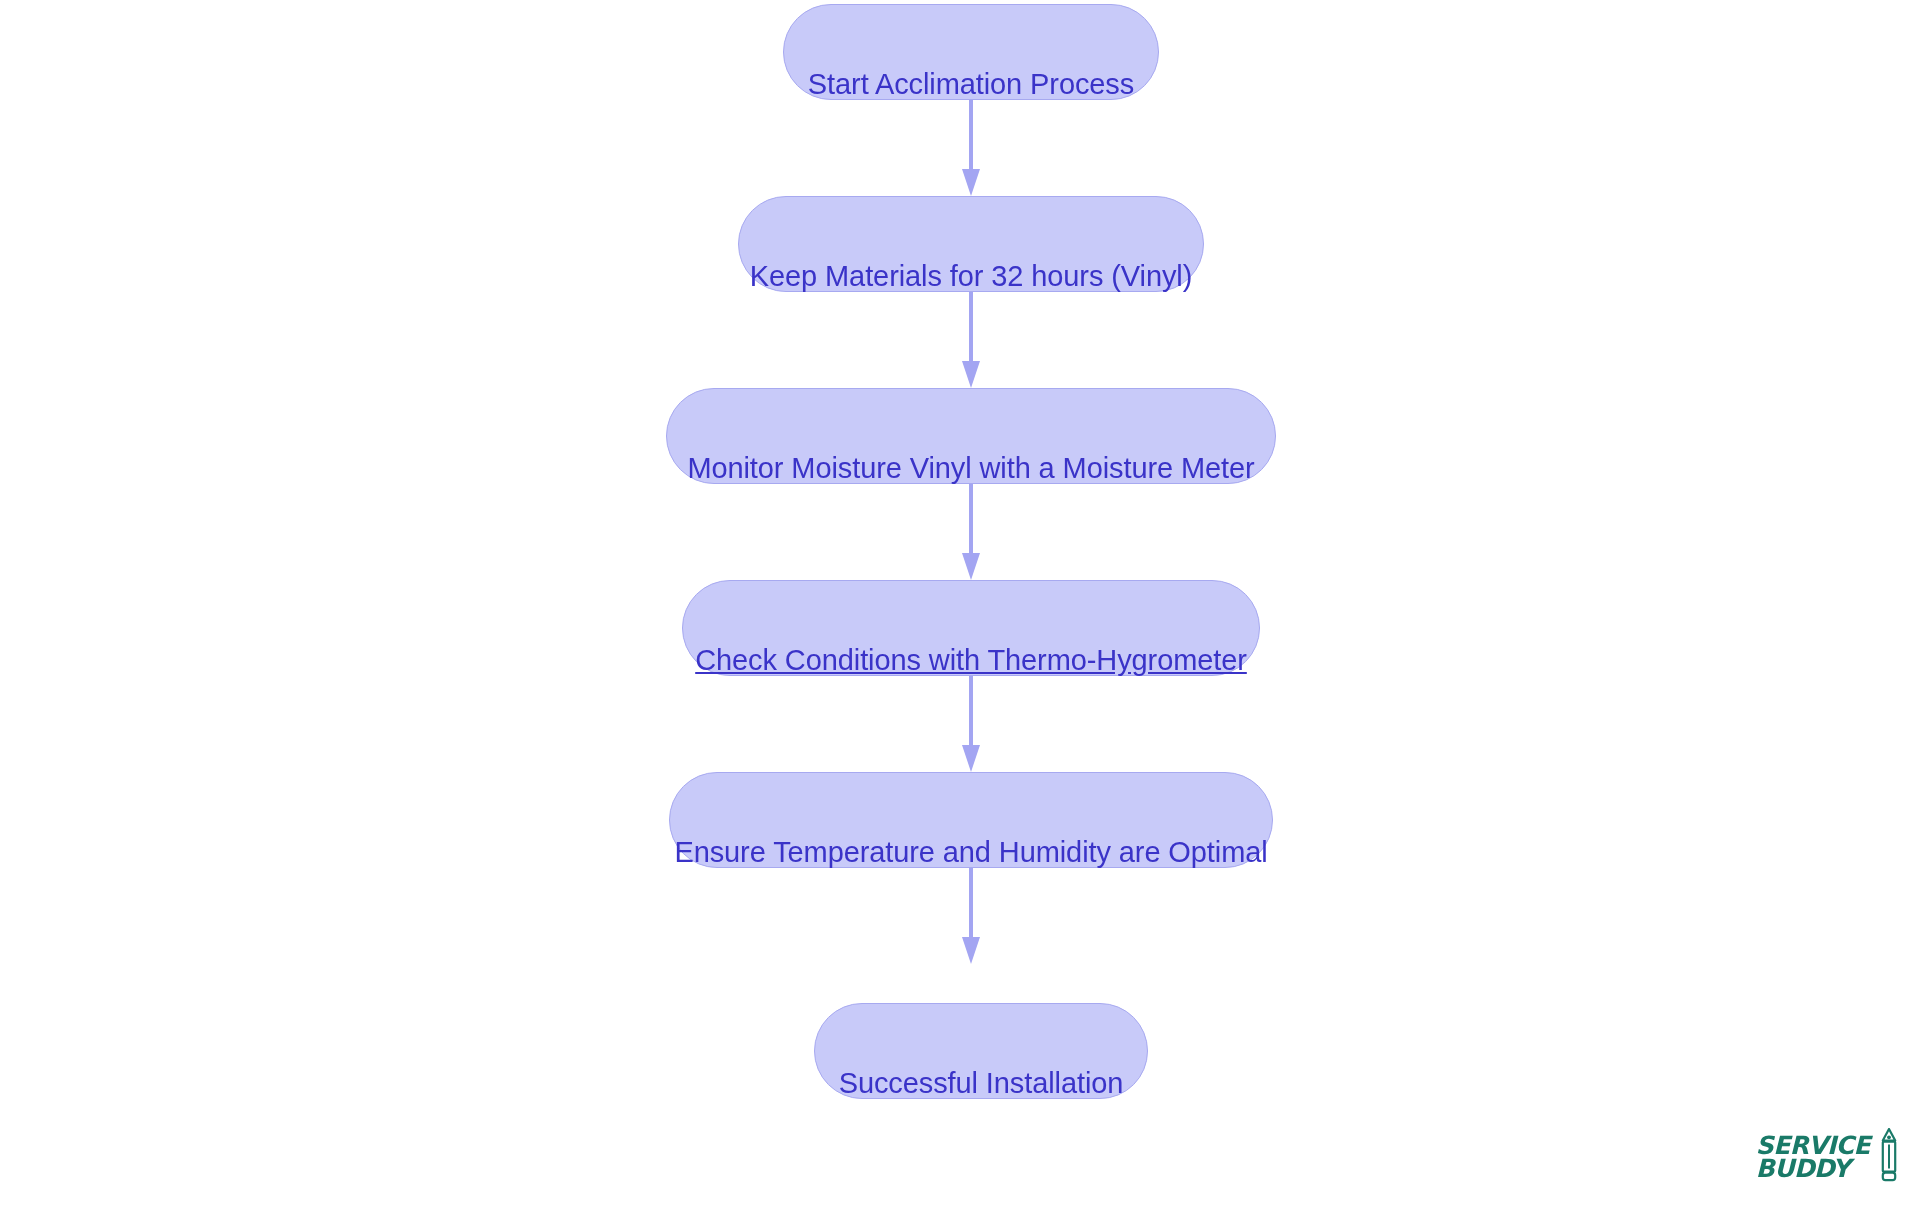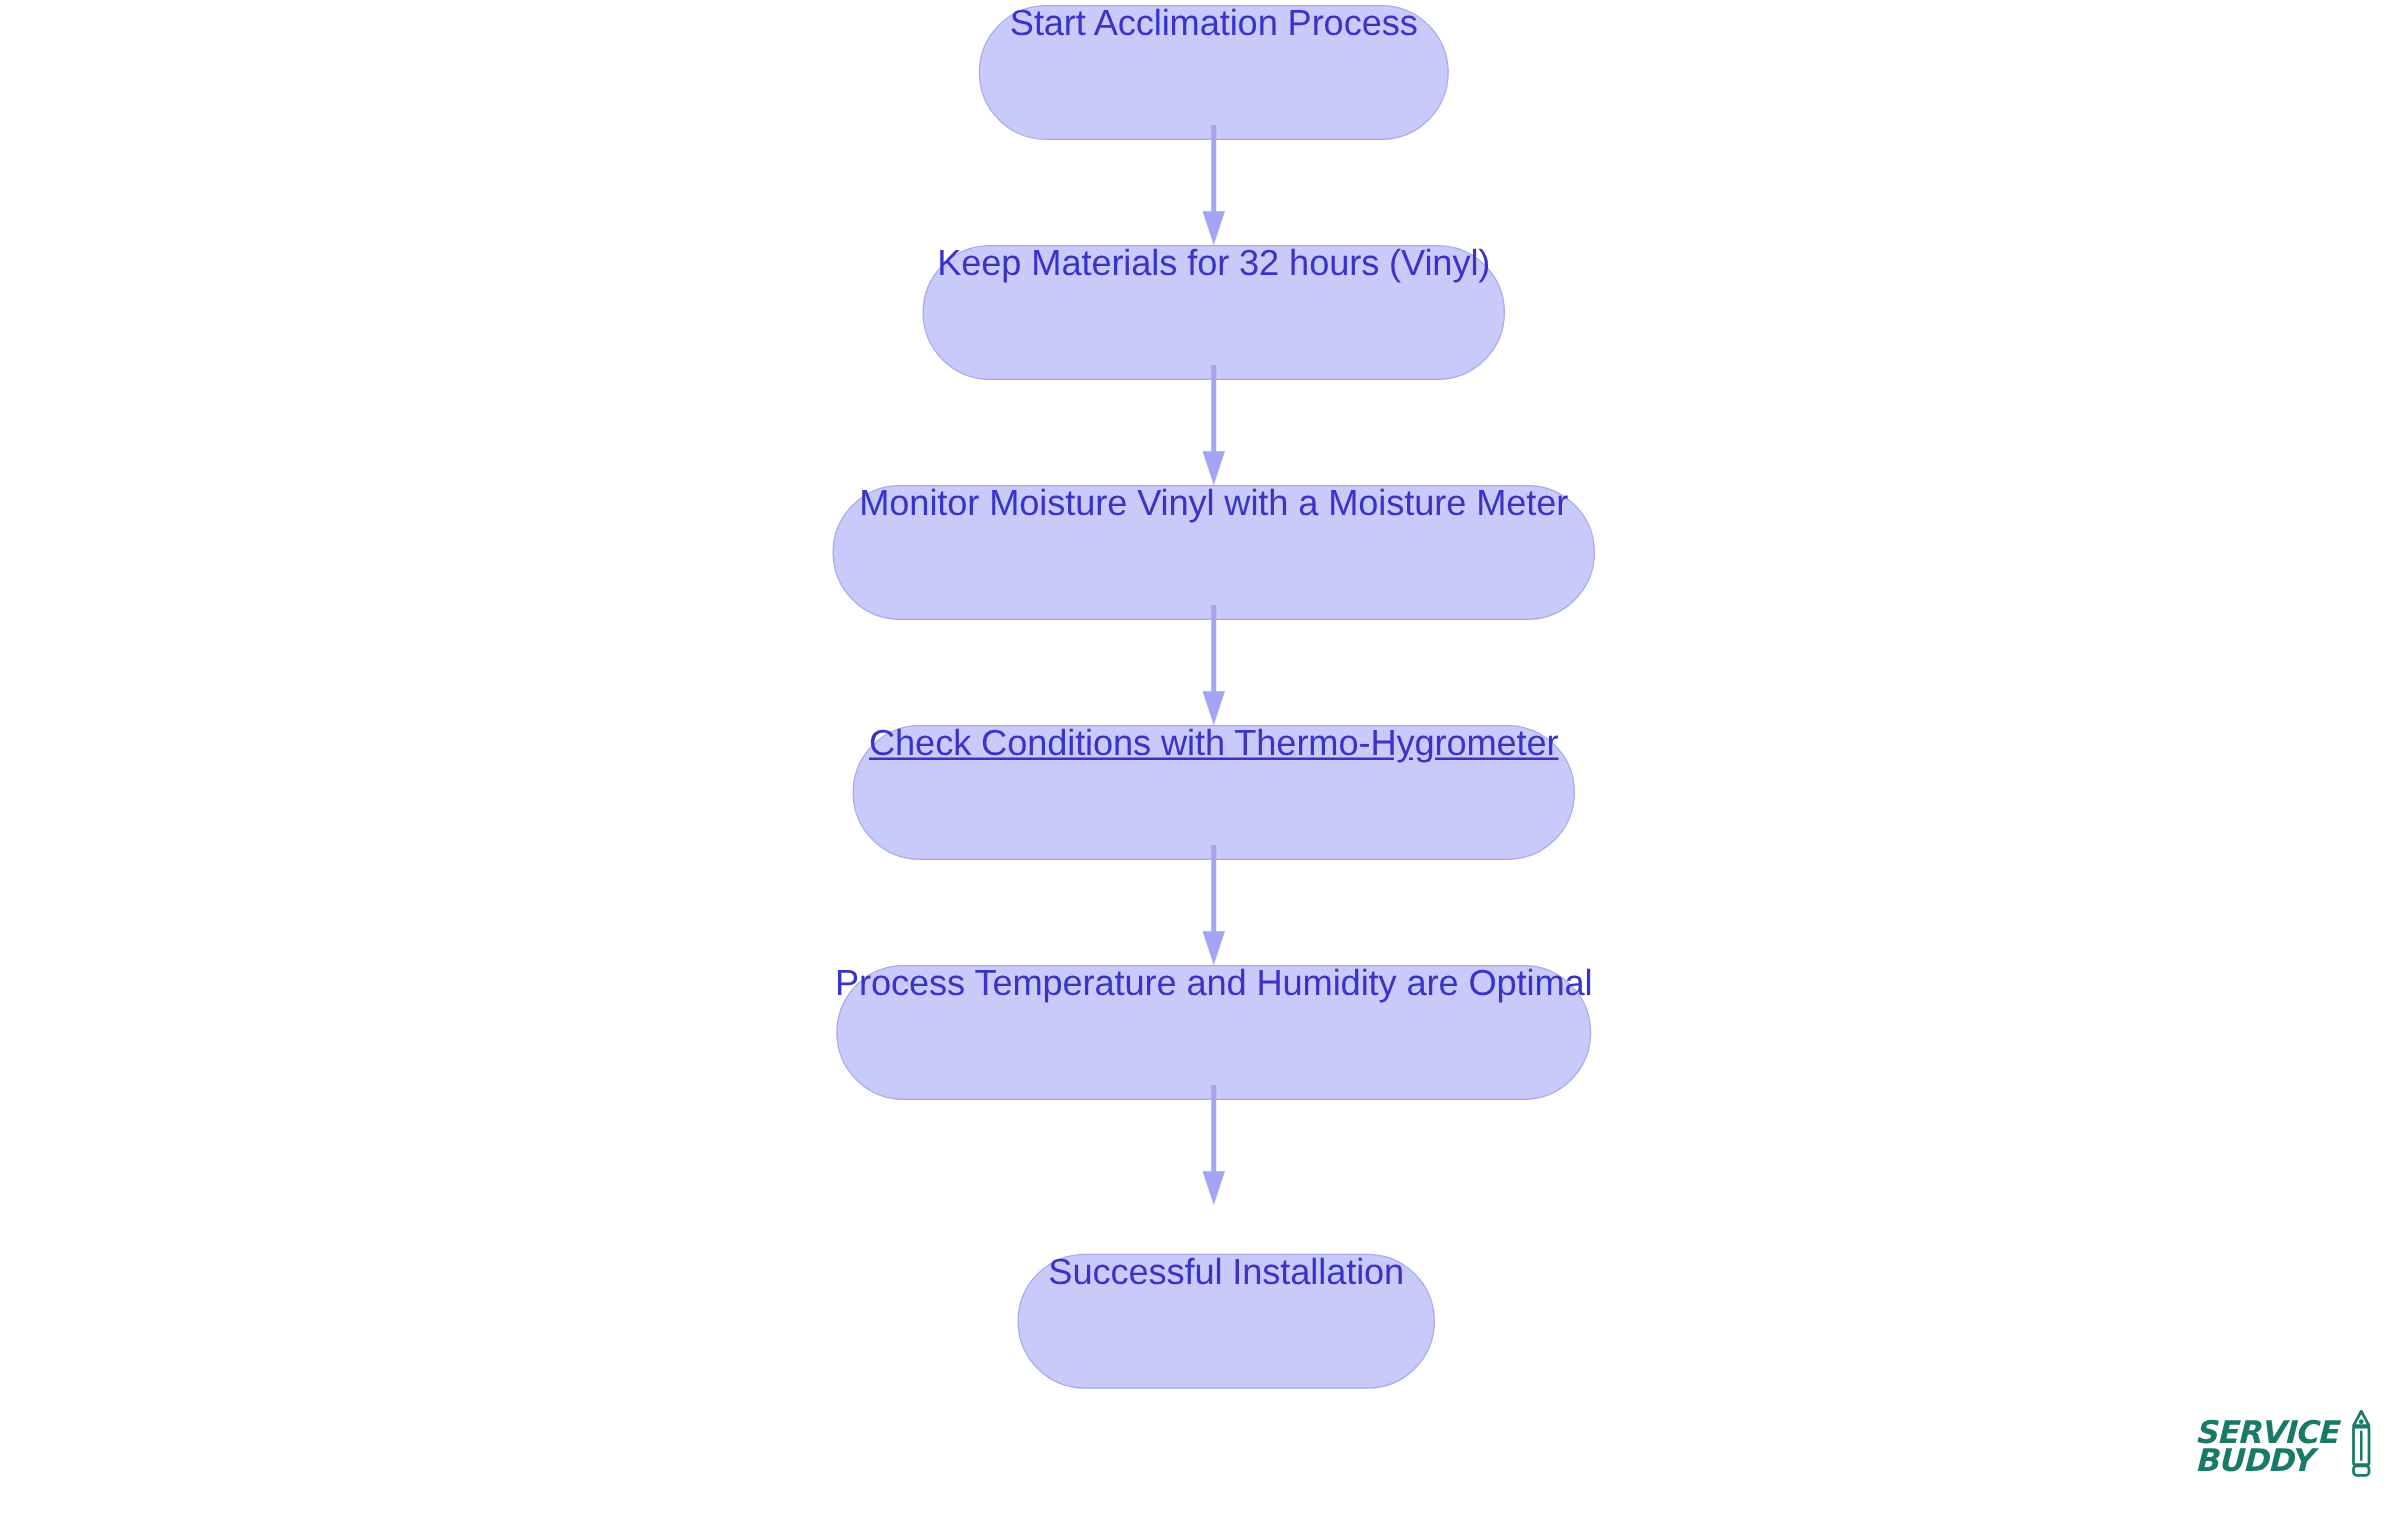--- a/index.html
+++ b/index.html
@@ -29,26 +29,26 @@
     left: 0;
     top: 0;
     width: 1920px;
   }
 
   
   .node {
     position: absolute;
     box-sizing: border-box;
     display: flex;
-    align-items: flex-start;
+    align-items: flex-end;
     justify-content: center;
     background: #c8caf9;
     border: 1.6px solid #a7a9f0;
     border-radius: 999px;
-    height: 108px;
+    height: 96px;
     color: #3a33c8;
     font-size: 29px;
     font-weight: 400;
     letter-spacing: -0.1px;
     line-height: 1;
     white-space: nowrap;
     user-select: none;
   }
 
   .node-label {
@@ -164,21 +164,21 @@
     <div class="node" id="node-3">
       <span class="node-label">Check Conditions with Thermo-Hygrometer</span>
     </div>
 
     <div class="connector" id="conn-3">
       <div class="conn-line"></div>
       <div class="conn-head"></div>
     </div>
 
     <div class="node" id="node-4">
-      <span class="node-label">Process Temperature and Humidity are Optimal</span>
+      <span class="node-label">Ensure Temperature and Humidity are Optimal</span>
     </div>
 
     <div class="connector" id="conn-4">
       <div class="conn-line"></div>
       <div class="conn-head"></div>
     </div>
 
     <div class="node" id="node-5">
       <span class="node-label">Successful Installation</span>
     </div>

